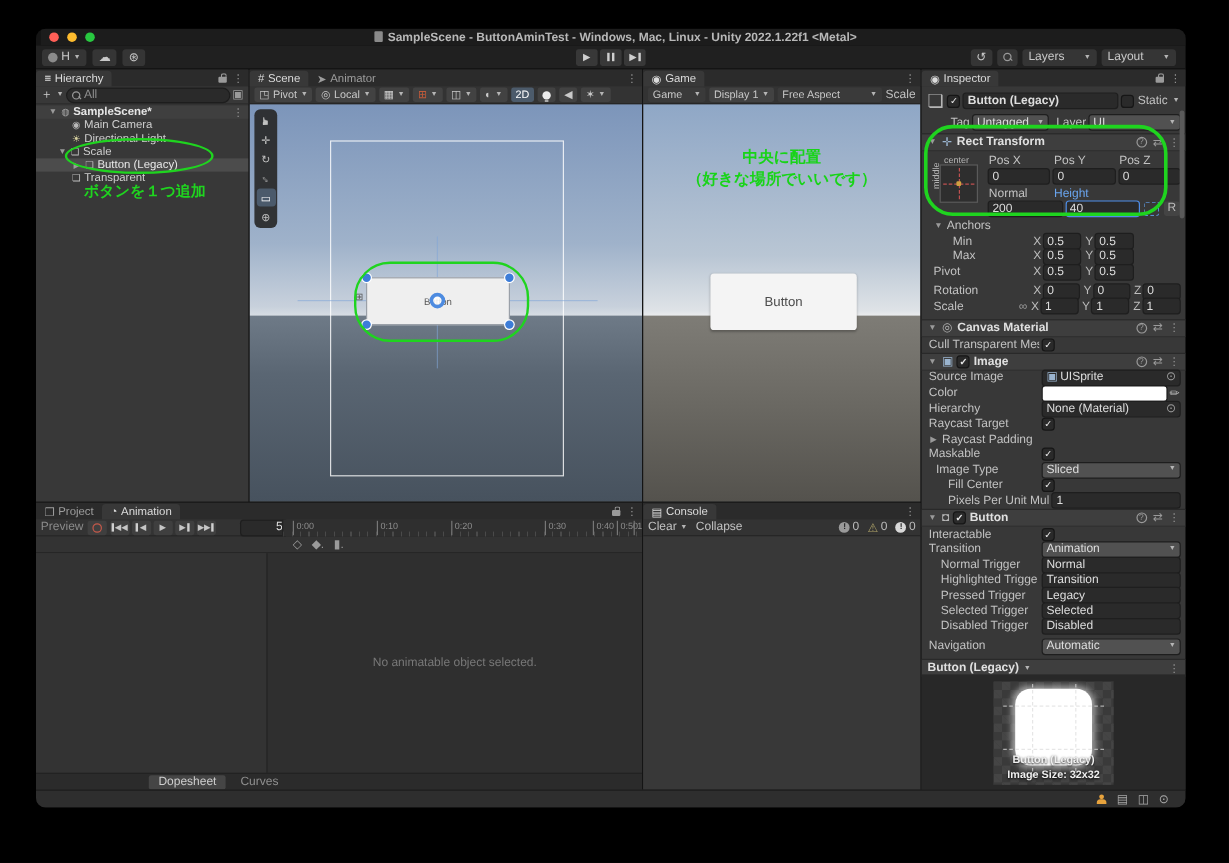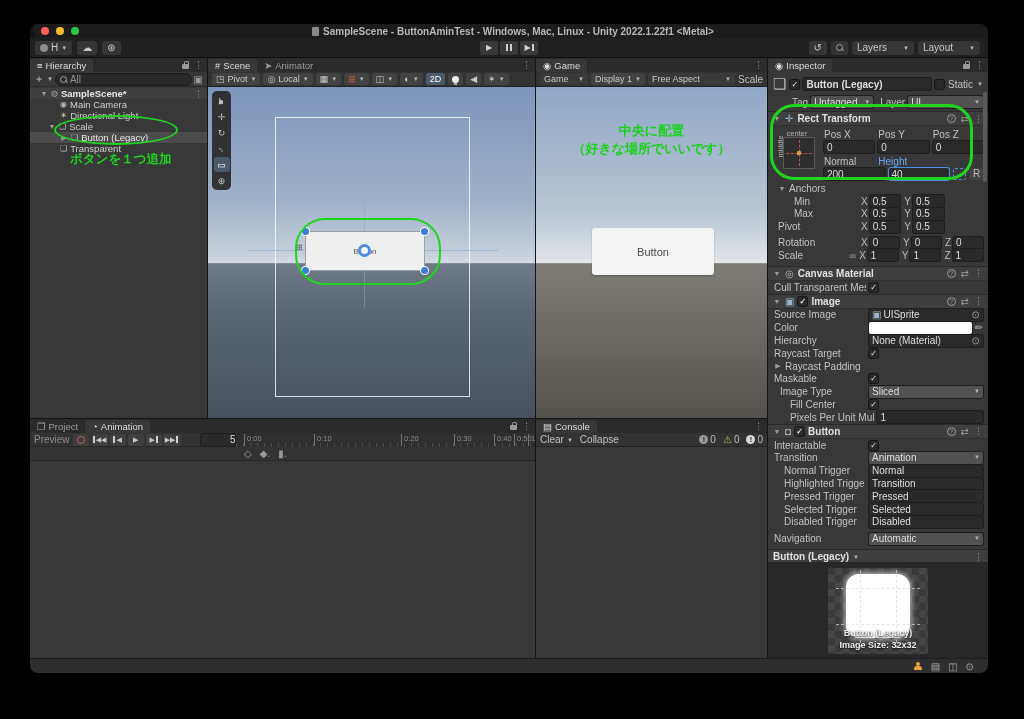--- a/index.html
+++ b/index.html
@@ -635,21 +635,21 @@
         </div>
       <div class="irow" style="padding-left:16px">
           <span class="lab" style="width:82px">Highlighted Trigge</span>
           <div class="fld grow">
             <span>Transition</span>
           </div>
         </div>
       <div class="irow" style="padding-left:16px">
           <span class="lab" style="width:82px">Pressed Trigger</span>
           <div class="fld grow">
-            <span>Pressed</span>
+            <span>Legacy</span>
           </div>
         </div>
       <div class="irow" style="padding-left:16px">
           <span class="lab" style="width:82px">Selected Trigger</span>
           <div class="fld grow">
             <span>Selected</span>
           </div>
         </div>
       <div class="irow" style="padding-left:16px">
           <span class="lab" style="width:82px">Disabled Trigger</span>
@@ -712,31 +712,41 @@
           <span class="tbtn">▶</span>
           <span class="tbtn">▶<span class="stepbar" style="margin:0"></span></span>
           <span class="tbtn">▶▶<span class="stepbar" style="margin:0"></span></span>
         </div>
         <div class="fld" style="width:38px;margin-left:18px;justify-content:flex-end">
             <span>5</span>
           </div>
         <div class="ruler">
           <span class="tick" style="left:8px">0:00</span>
           <span class="tick" style="left:78px">0:10</span>
-          <span class="tick" style="left:165px">0:20</span>
+          <span class="tick" style="left:140px">0:20</span>
           <span class="tick" style="left:218px">0:30</span>
           <span class="tick" style="left:258px">0:40</span>
           <span class="tick" style="left:278px">0:50</span>
           <span class="tick" style="left:292px">1:00</span>
         </div>
       </div>
       <div style="height:14px;background:#333;border-bottom:1px solid #262626;display:flex;align-items:center;gap:8px;padding-left:214px">
         <span style="color:#9a9a9a">◇</span>
         <span style="color:#9a9a9a">◆.</span>
         <span style="color:#9a9a9a">▮.</span>
+      </div>
+      <div class="dopes">
+        <div style="position:absolute;left:0;top:14px;bottom:0;width:192px;background:#333"></div>
+        <div style="position:absolute;left:192px;top:14px;bottom:0;right:0;background:#2f2f2f;border-left:1px solid #242424;display:flex;align-items:center;justify-content:center">
+          <span style="color:#787878">No animatable object selected.</span>
+        </div>
+      </div>
+      <div class="bstrip">
+        <div style="margin-left:94px;background:#454545;height:12px;padding:0 8px;border-radius:2px;display:flex;align-items:center;color:#cecece">Dopesheet</div>
+        <div style="margin-left:12px;color:#8f8f8f">Curves</div>
       </div>
     </div>
 
     <div class="panel" style="left:506px;top:395px;width:231px;height:239px">
       <div class="tabstrip">
         <div class="tab active">
             <span>▤</span>
             <span>Console</span>
           </div>
         <div class="tabicons">

